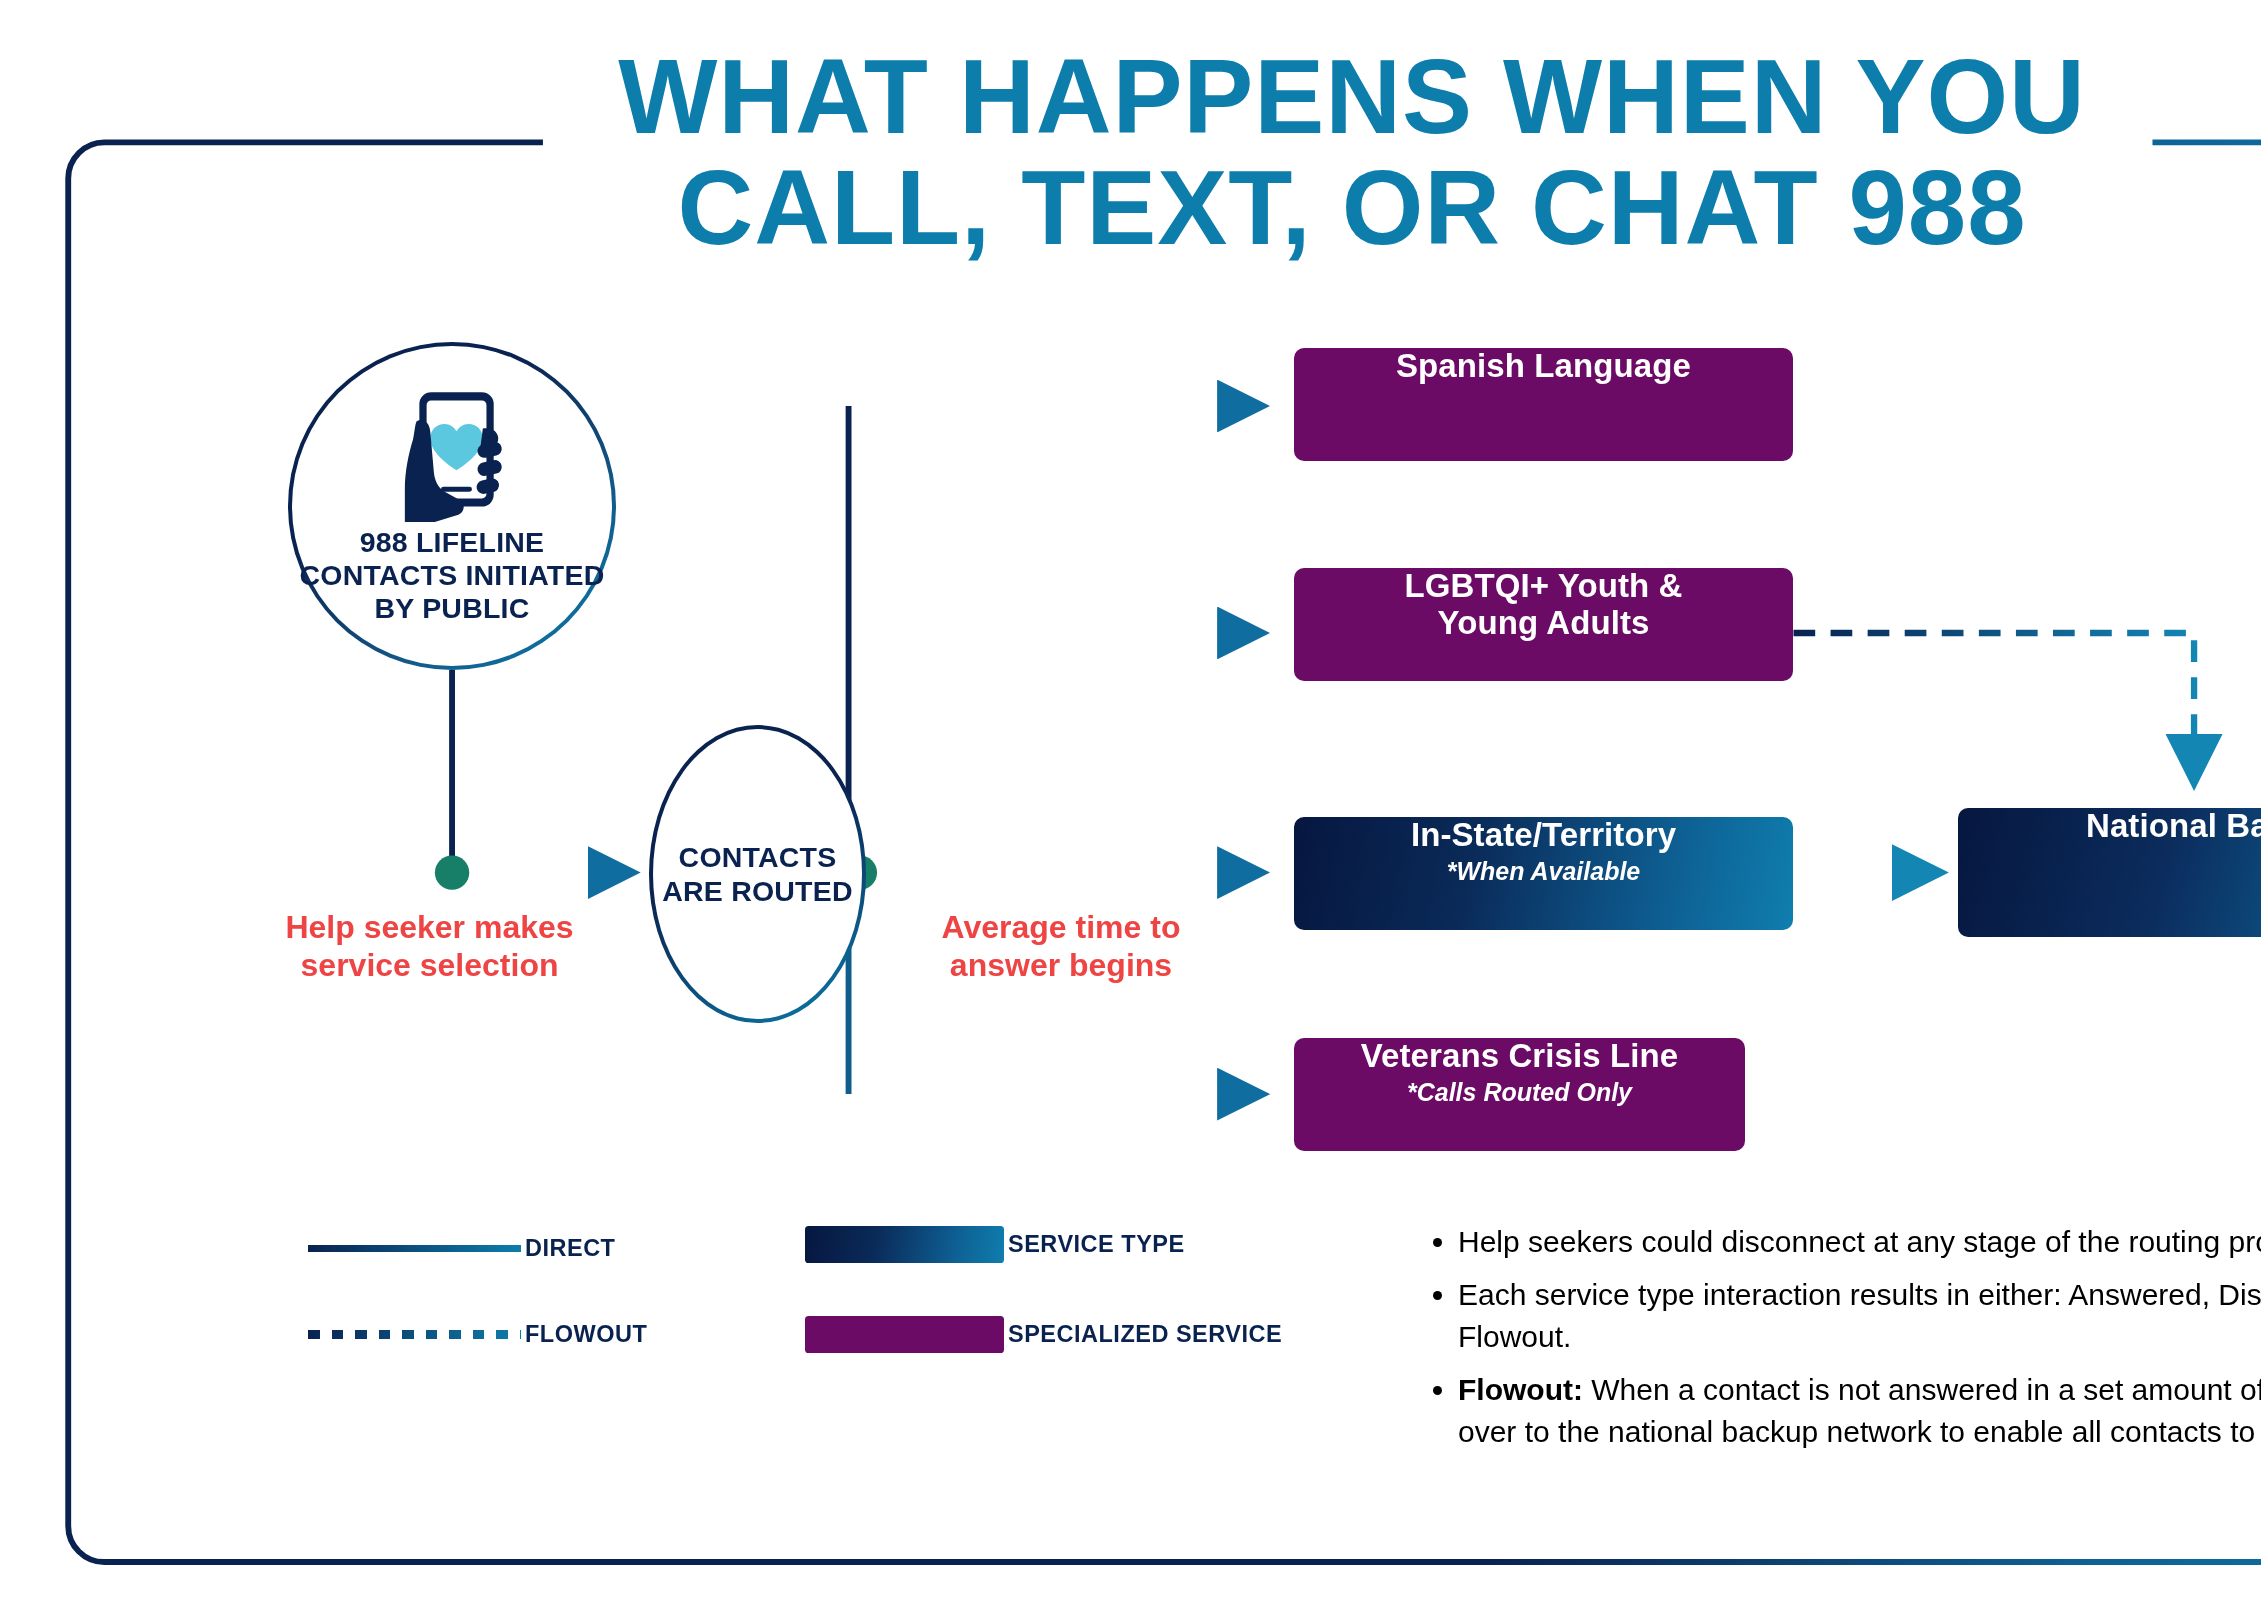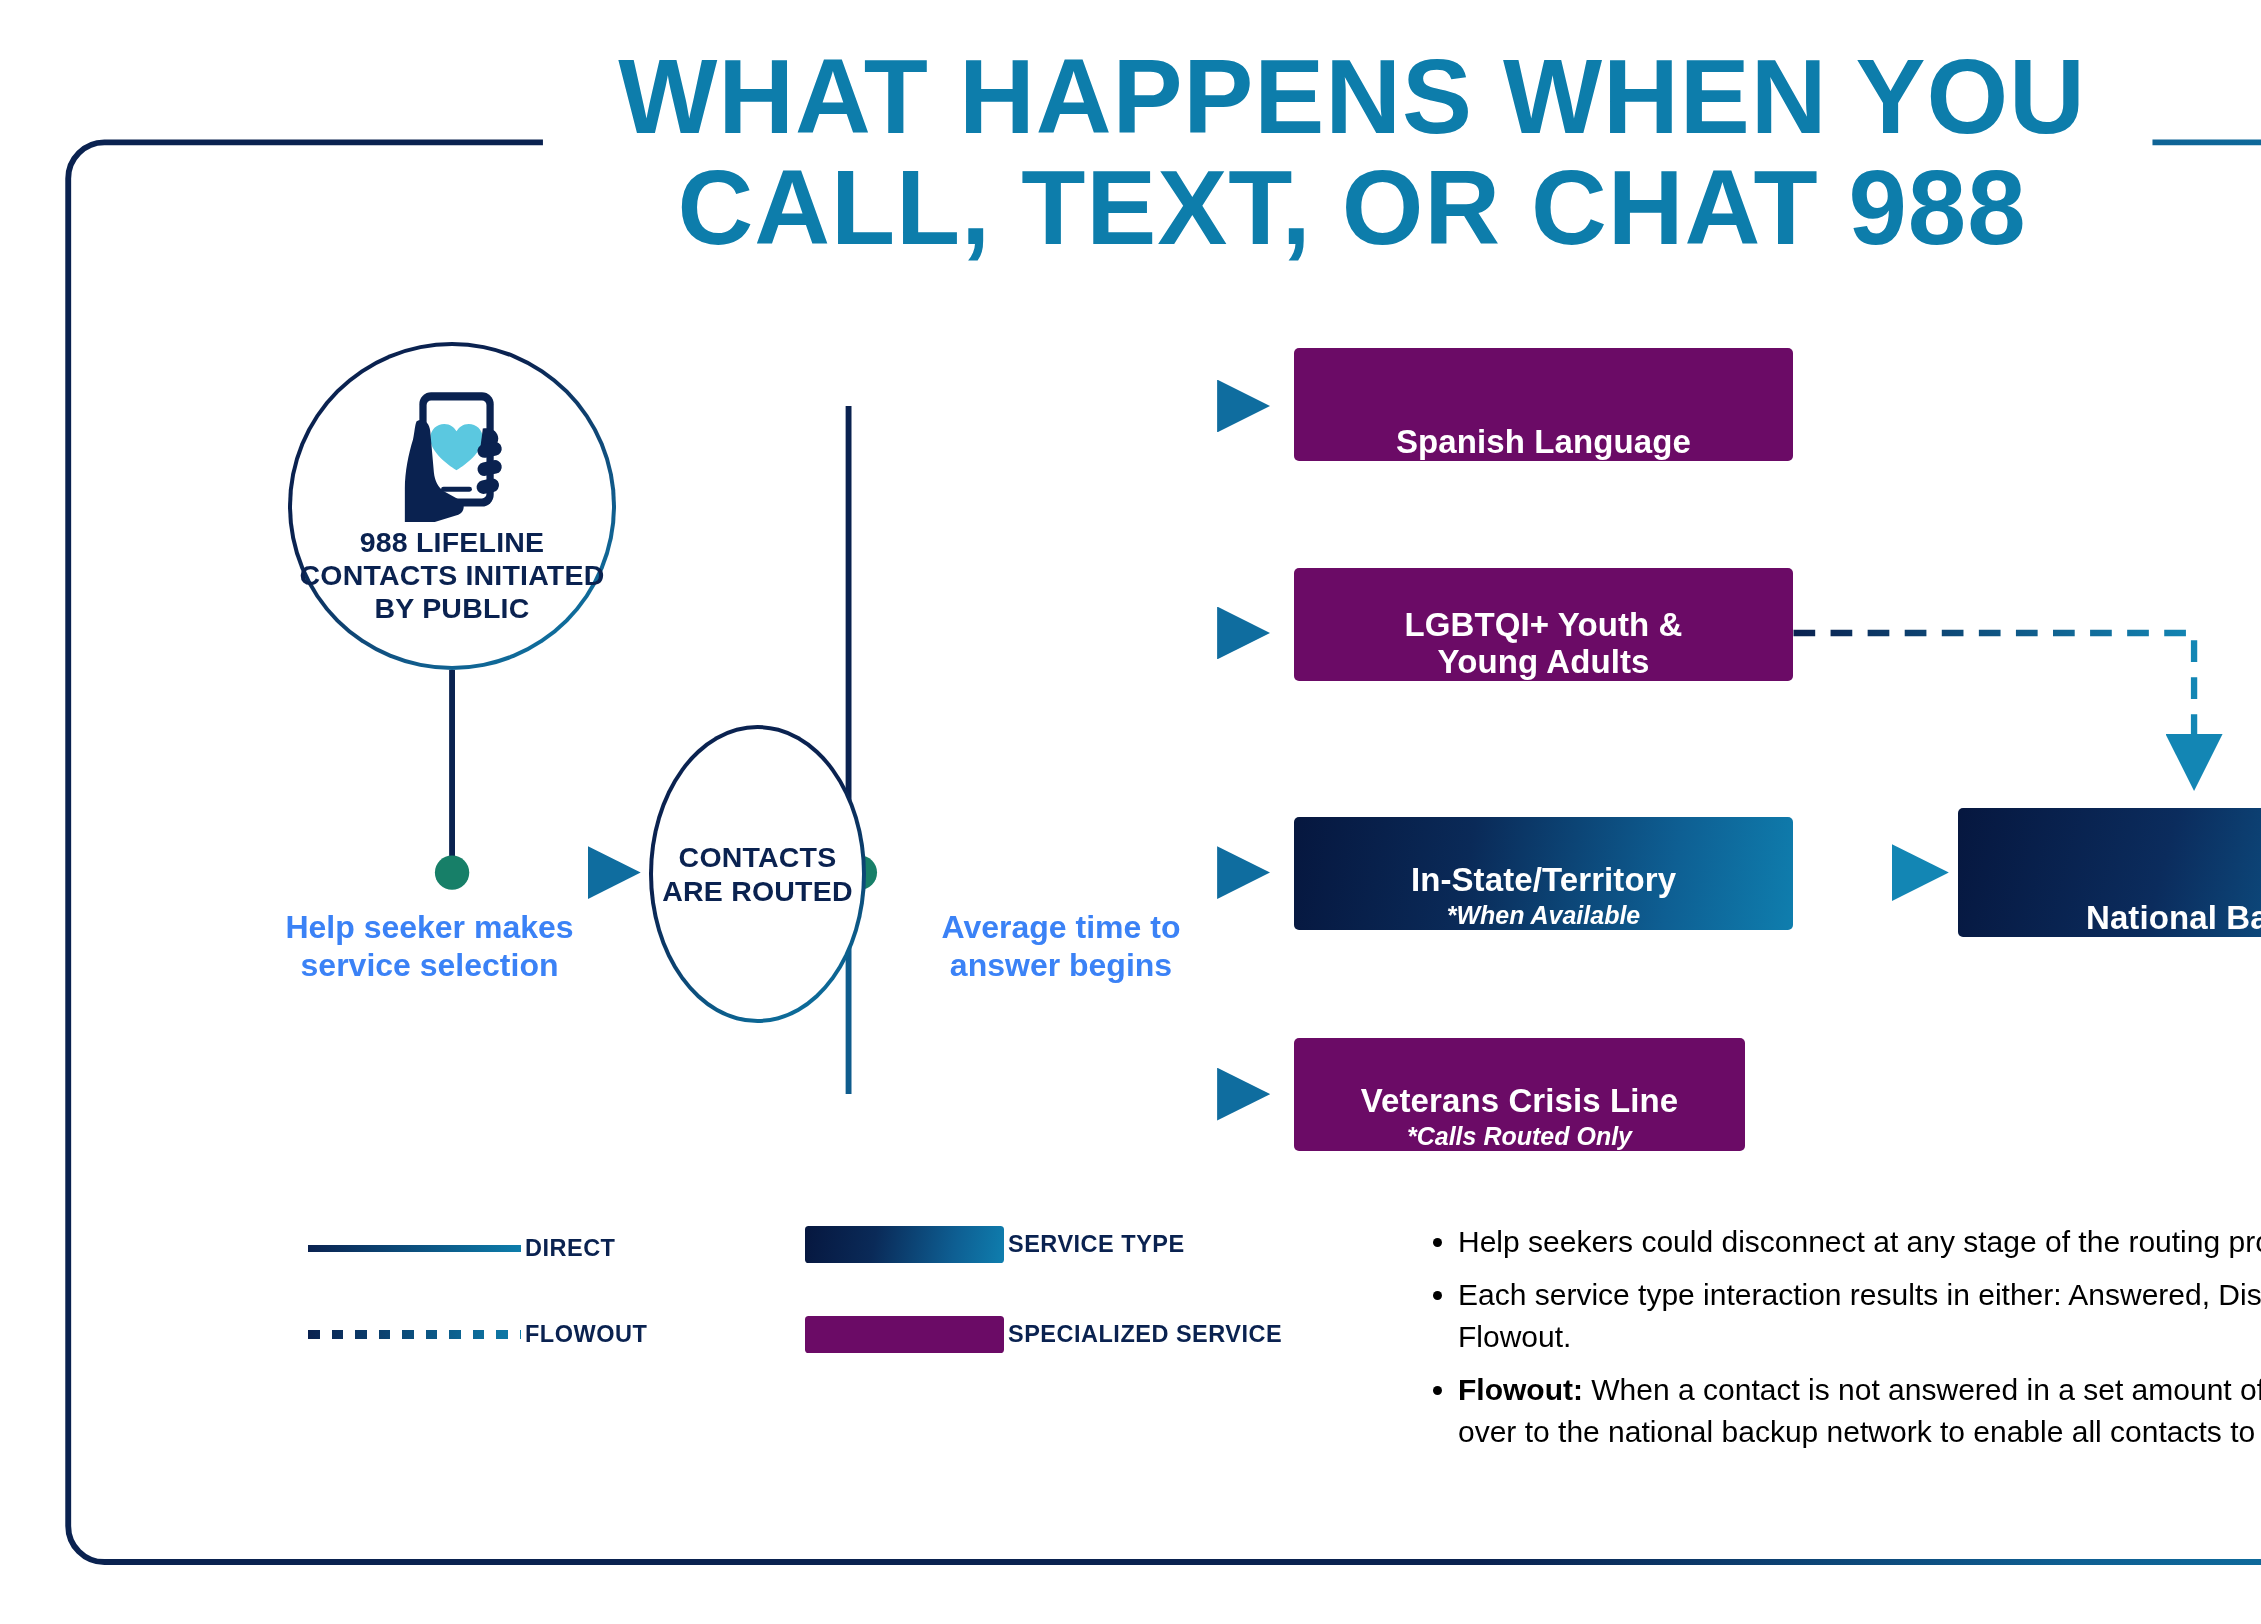--- a/index.html
+++ b/index.html
@@ -75,25 +75,25 @@
     font-weight:bold;
     font-size:28.5px;
     line-height:1.2;
     letter-spacing:0.2px;
     color:#0a2250;
     text-transform:uppercase;
   }
   
   .node{
     position:absolute;
-    border-radius:5px;
+    border-radius:10px;
     display:flex;
     flex-direction:column;
     align-items:center;
-    justify-content:flex-end;
+    justify-content:flex-start;
     text-align:center;
     color:#ffffff;
     box-sizing:border-box;
     padding:0 13.6px;
   }
   .node .ntitle{
     font-size:33px;
     font-weight:600;
     line-height:1.12;
     letter-spacing:0.1px;
@@ -104,21 +104,21 @@
     font-weight:600;
     line-height:1.15;
     margin-top:2.7px;
   }
   .purple{background:#6b0b66;}
   .gradbox{background:linear-gradient(100deg,#06173f 0%,#0a2a58 35%,#0e5f93 75%, #0f7eae 100%);}
   .gradbox2{background:linear-gradient(105deg,#06173f 0%,#0b2c5d 40%,#0e5f93 80%,#0f7bab 100%);}
   
   .green-note{
     position:absolute;
-    color:#3b82f6;
+    color:#ef4444;
     font-weight:bold;
     font-size:32px;
     line-height:1.18;
     text-align:center;
   }
   
   .legend{position:absolute;}
   .lg-label{
     color:#0a2250;
     font-weight:bold;

